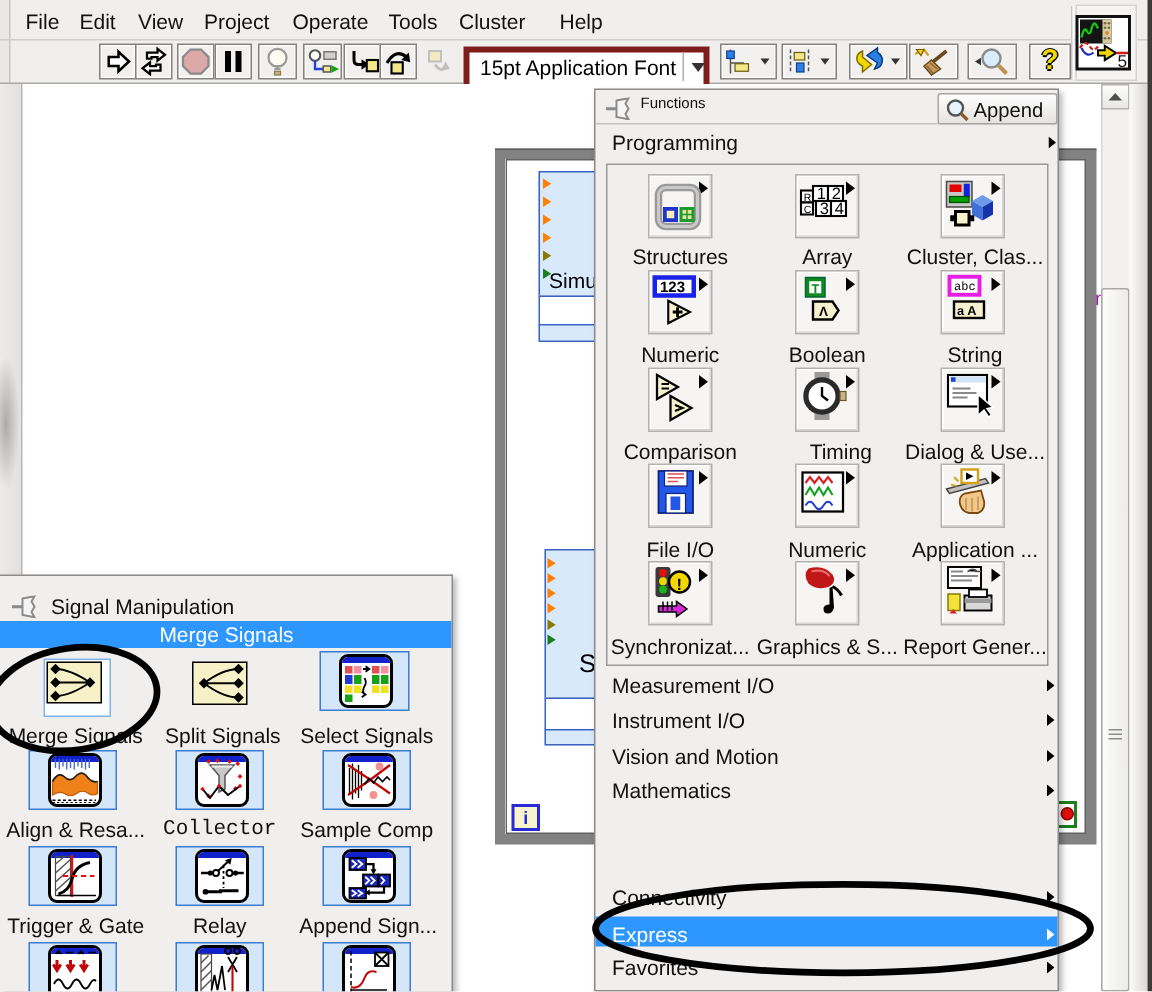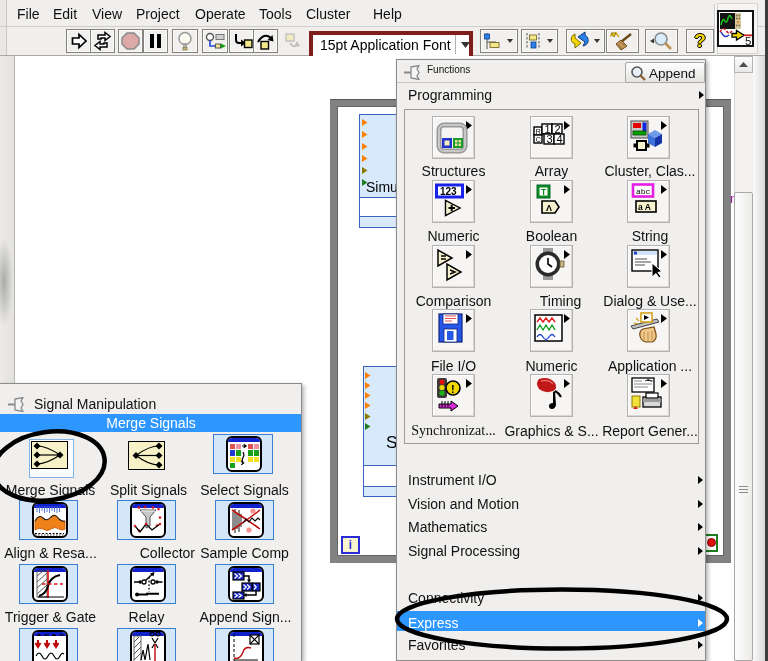--- a/index.html
+++ b/index.html
@@ -457,44 +457,44 @@
   <div class="flab" style="left:203px;top:103px;width:100px;text-align:center;">Cluster, Clas...</div>
   <div class="flab" style="left:8px;top:168px;width:97px;text-align:center;">Numeric</div>
   <div class="flab" style="left:106px;top:168px;width:97px;text-align:center;">Boolean</div>
   <div class="flab" style="left:203px;top:168px;width:100px;text-align:center;">String</div>
   <div class="flab" style="left:8px;top:233px;width:97px;text-align:center;">Comparison</div>
   <div class="flab" style="left:115px;top:233px;width:97px;text-align:center;">Timing</div>
   <div class="flab" style="left:203px;top:233px;width:100px;text-align:center;">Dialog &amp; Use...</div>
   <div class="flab" style="left:8px;top:298px;width:97px;text-align:center;">File I/O</div>
   <div class="flab" style="left:106px;top:298px;width:97px;text-align:center;">Numeric</div>
   <div class="flab" style="left:203px;top:298px;width:100px;text-align:center;">Application ...</div>
-  <div class="flab" style="left:8px;top:363px;width:97px;text-align:center;font-family:Liberation Serif, serif;">Synchronizat...</div>
+  <div class="flab" style="left:8px;top:363px;width:97px;text-align:center;">Synchronizat...</div>
   <div class="flab" style="left:106px;top:363px;width:97px;text-align:center;">Graphics &amp; S...</div>
   <div class="flab" style="left:203px;top:363px;width:100px;text-align:center;">Report Gener...</div>
 
+  <div class="fmrow" style="top:385px;">
+        <div class="t">Measurement I/O</div>
+        <svg width="5" height="8" viewBox="0 0 5 8">
+          <path d="M0 0 L5 4 L0 8 Z" fill="#000"></path>
+        </svg>
+      </div>
   <div class="fmrow" style="top:408.5px;">
         <div class="t">Instrument I/O</div>
         <svg width="5" height="8" viewBox="0 0 5 8">
           <path d="M0 0 L5 4 L0 8 Z" fill="#000"></path>
         </svg>
       </div>
   <div class="fmrow" style="top:432px;padding-left:17px;">
         <div class="t">Vision and Motion</div>
         <svg width="5" height="8" viewBox="0 0 5 8">
           <path d="M0 0 L5 4 L0 8 Z" fill="#000"></path>
         </svg>
       </div>
   <div class="fmrow" style="top:455.5px;">
         <div class="t">Mathematics</div>
-        <svg width="5" height="8" viewBox="0 0 5 8">
-          <path d="M0 0 L5 4 L0 8 Z" fill="#000"></path>
-        </svg>
-      </div>
-  <div class="fmrow" style="top:479px;">
-        <div class="t">Signal Processing</div>
         <svg width="5" height="8" viewBox="0 0 5 8">
           <path d="M0 0 L5 4 L0 8 Z" fill="#000"></path>
         </svg>
       </div>
   <div class="fmrow" style="top:526px;">
         <div class="t">Connectivity</div>
         <svg width="5" height="8" viewBox="0 0 5 8">
           <path d="M0 0 L5 4 L0 8 Z" fill="#000"></path>
         </svg>
       </div>
@@ -622,21 +622,21 @@
       <svg width="32" height="32" viewBox="0 0 32 32" style="position:absolute;left:0;top:0;">
         <path d="M3 8 v18 M5 5 v24 M7 9 v16 M9 6 v22 M11 10 v13" stroke="#000" stroke-width="0.9"></path>
         <path d="M2 6 Q 16 15 30 25 M2 26 Q 16 17 30 6" stroke="#c00808" stroke-width="1.5" fill="none"></path>
         <circle cx="23" cy="7" r="2.6" fill="#f59090"></circle>
             <circle cx="19" cy="26" r="2.6" fill="#f59090"></circle>
         <path d="M13 19 l3 -4 l3 3 l3 -4 l3 3 l3 -3 l2 2" stroke="#000" stroke-width="1.1" fill="none"></path>
       </svg>
     </div>
   </div>
   <div class="flab" style="left:2px;top:161px;width:97px;text-align:center;">Align &amp; Resa...</div>
-  <div class="flab" style="left:98px;top:161px;width:97px;text-align:right;">Collector</div>
+  <div class="flab" style="left:98px;top:161px;width:97px;text-align:center;font-family:Liberation Mono, monospace;">Collector</div>
   <div class="flab" style="left:196px;top:161px;width:97px;text-align:center;">Sample Comp</div>
 
   <div class="ebox" style="left:19px;top:180px;">
     <div class="eicon">
           <div class="ebar"></div>
       <svg width="32" height="32" viewBox="0 0 32 32" style="position:absolute;left:0;top:0;">
         <rect x="3" y="3" width="10" height="26" fill="none" stroke="#444" stroke-width="0.8"></rect>
         <path d="M3 8 l6 -5 M3 14 l10 -9 M3 20 l10 -9 M3 26 l10 -9 M5 29 l8 -7" stroke="#555" stroke-width="1"></path>
         <line x1="14" y1="2" x2="14" y2="30" stroke="#e01010" stroke-width="1.6"></line>
         <path d="M5 28 q7 -2 9 -10 q2 -9 12 -11" stroke="#000" stroke-width="2" fill="none"></path>

